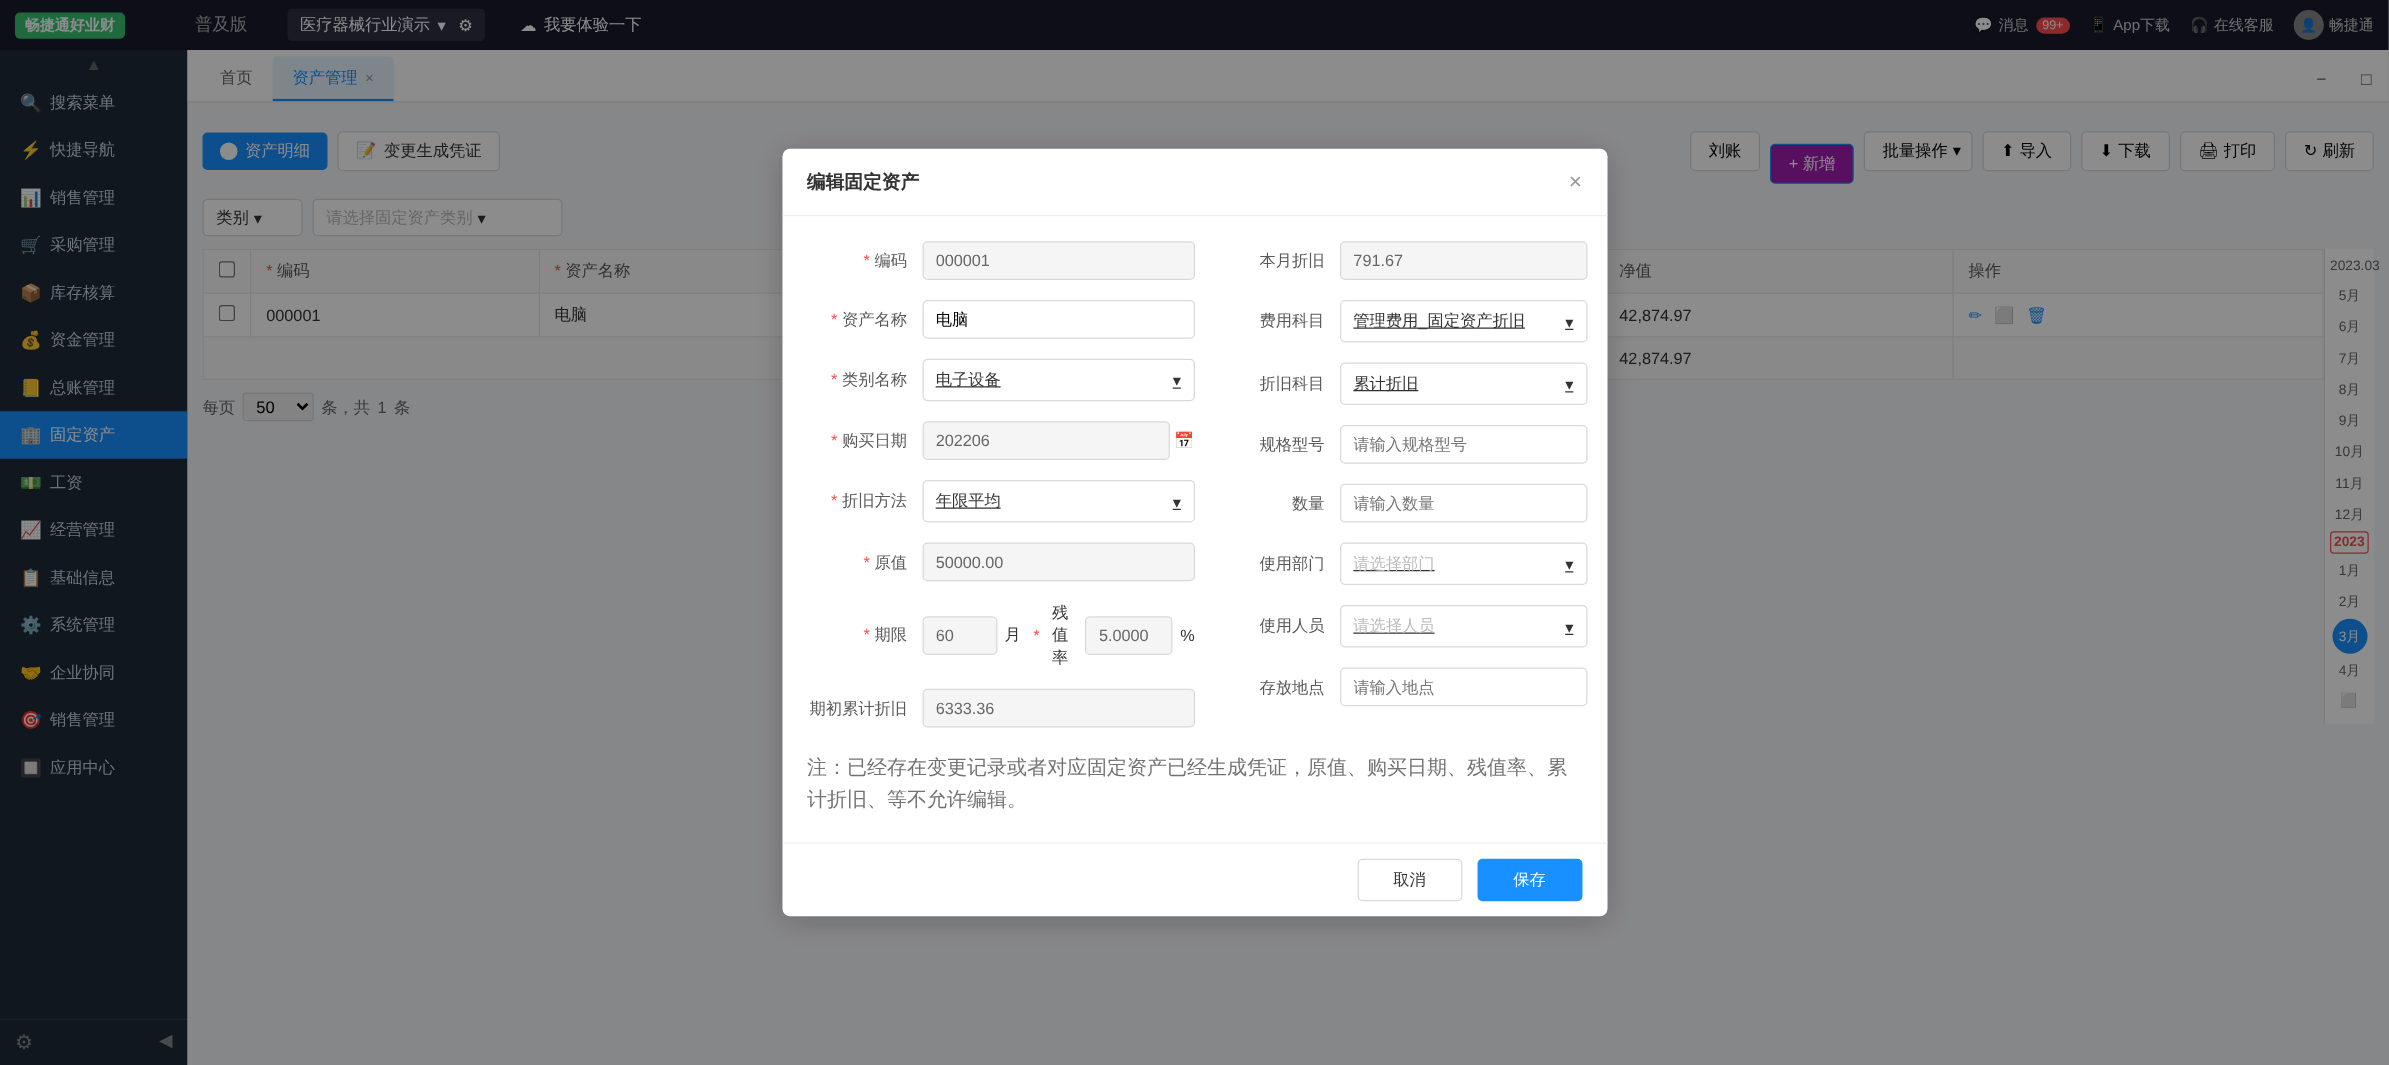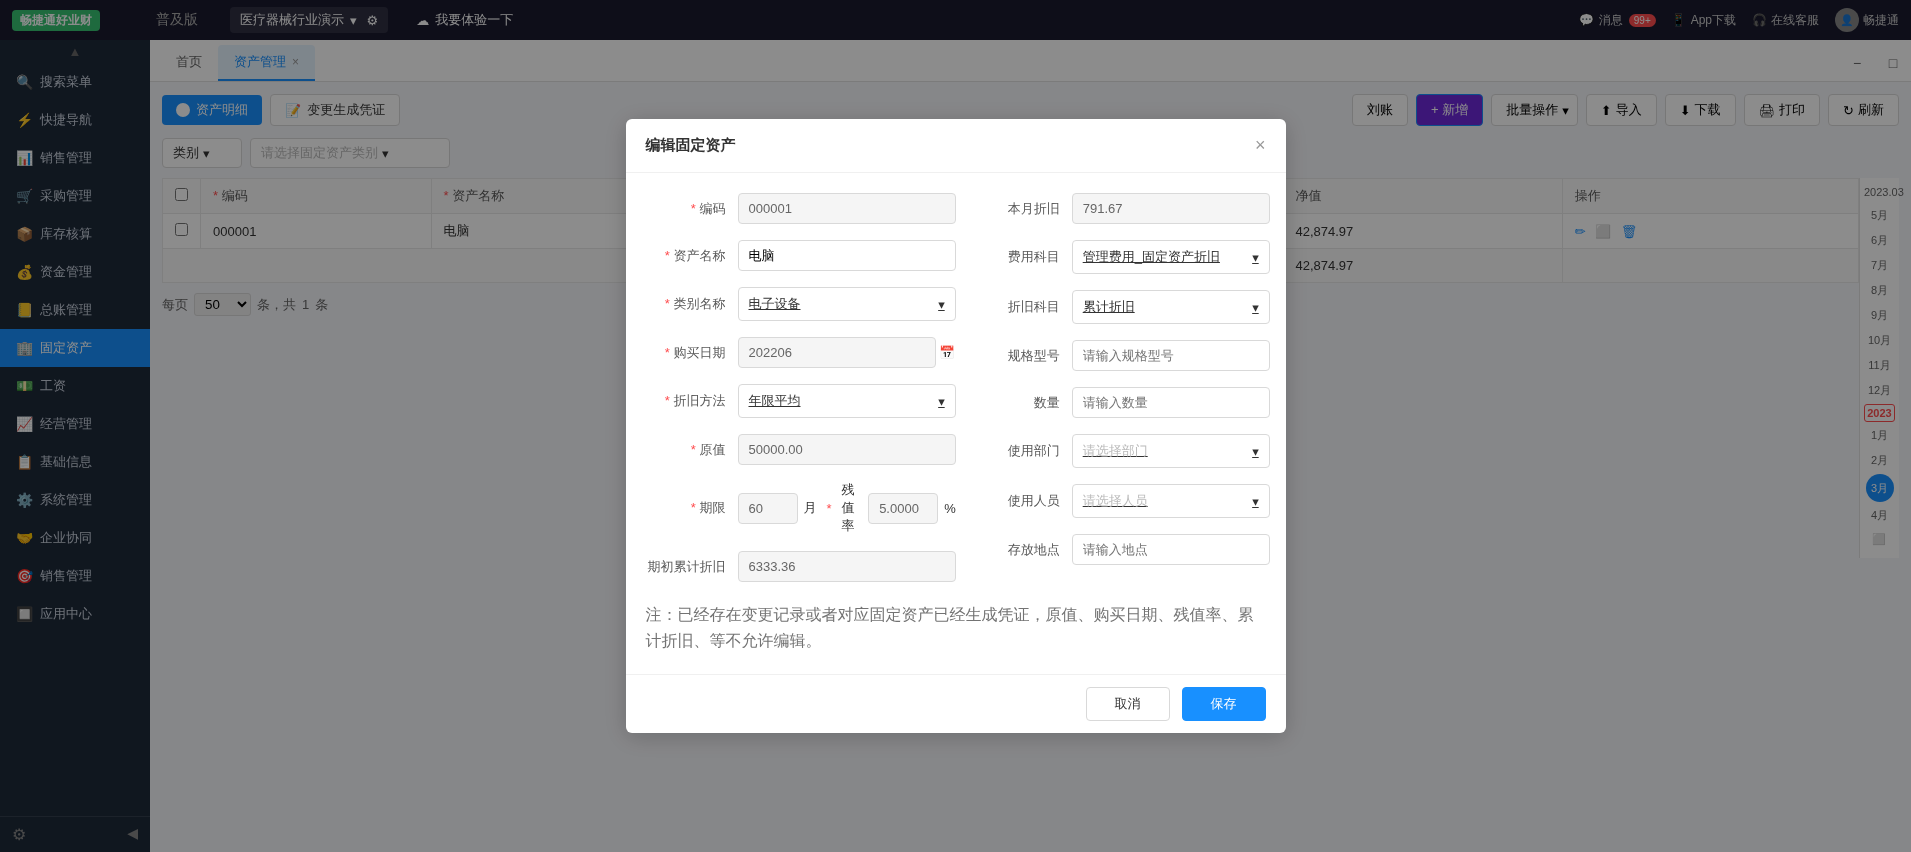--- a/index.html
+++ b/index.html
@@ -27,21 +27,21 @@
     .sidebar-icon { width: 16px; text-align: center; font-size: 14px; }
 
     
     .tab { padding: 8px 16px; cursor: pointer; border-bottom: 2px solid transparent; font-size: 13px; color: #666; display: flex; align-items: center; gap: 6px; }
     .tab.active { color: #1890ff; border-bottom-color: #1890ff; background: #e6f4ff; border-radius: 4px 4px 0 0; }
     .tab-close { font-size: 12px; color: #999; cursor: pointer; }
 
     
     .toolbar { display: flex; align-items: center; gap: 8px; margin-bottom: 12px; }
     .toolbar-btn { padding: 6px 14px; border: 1px solid #d9d9d9; background: #fff; border-radius: 4px; cursor: pointer; font-size: 13px; display: flex; align-items: center; gap: 4px; }
-    .toolbar-btn.primary { background: #6d28d9; color: #fff; border-color: #1890ff; }
+    .toolbar-btn.primary { background: #a21caf; color: #fff; border-color: #1890ff; margin-top: 21px; }
     .toolbar-btn.with-dropdown { padding-right: 8px; }
 
     
     .filter-bar { display: flex; align-items: center; gap: 8px; margin-bottom: 10px; }
     .filter-select { padding: 5px 10px; border: 1px solid #d9d9d9; border-radius: 4px; background: #fff; cursor: pointer; display: flex; align-items: center; gap: 4px; min-width: 80px; }
 
     
     .data-table { width: 100%; border-collapse: collapse; background: #fff; }
     .data-table th { background: #fafafa; border: 1px solid #e8e8e8; padding: 8px 12px; text-align: left; font-weight: 500; color: #595959; font-size: 13px; }
     .data-table td { border: 1px solid #e8e8e8; padding: 8px 12px; font-size: 13px; }

